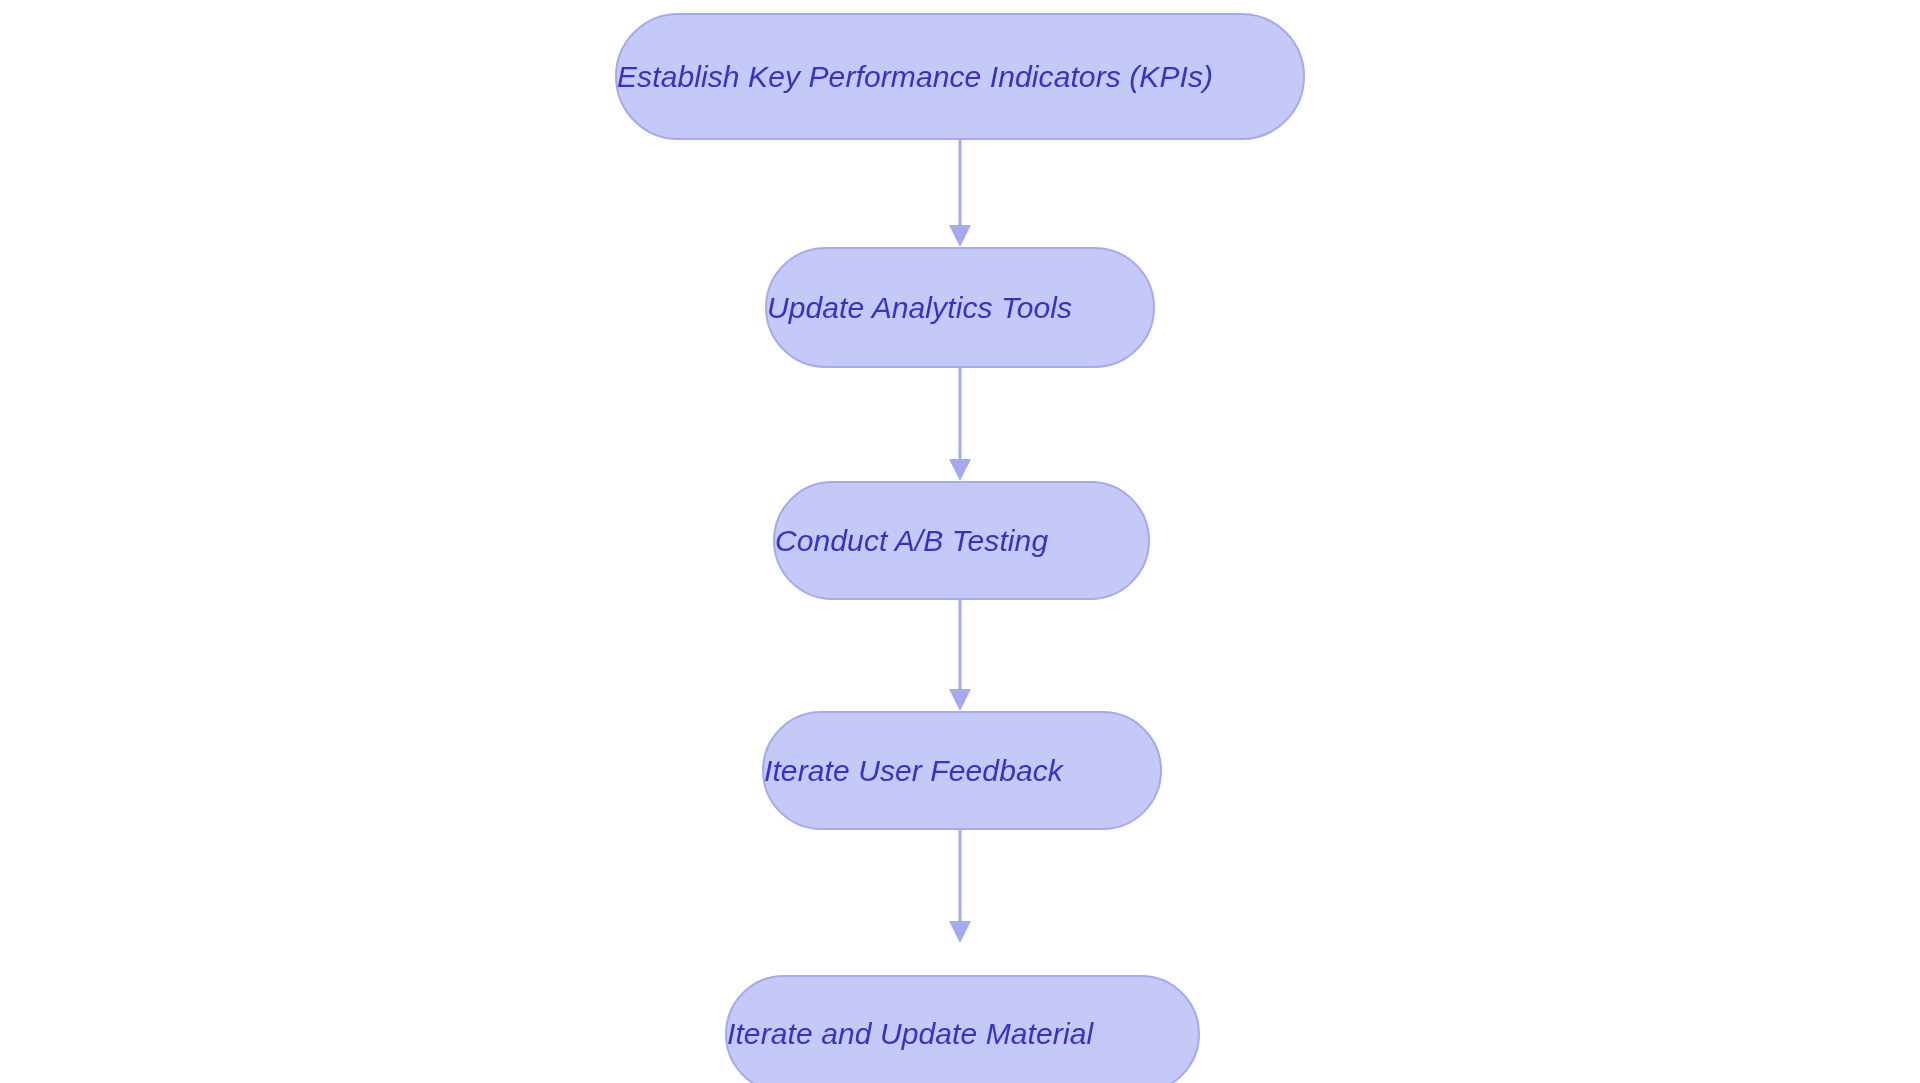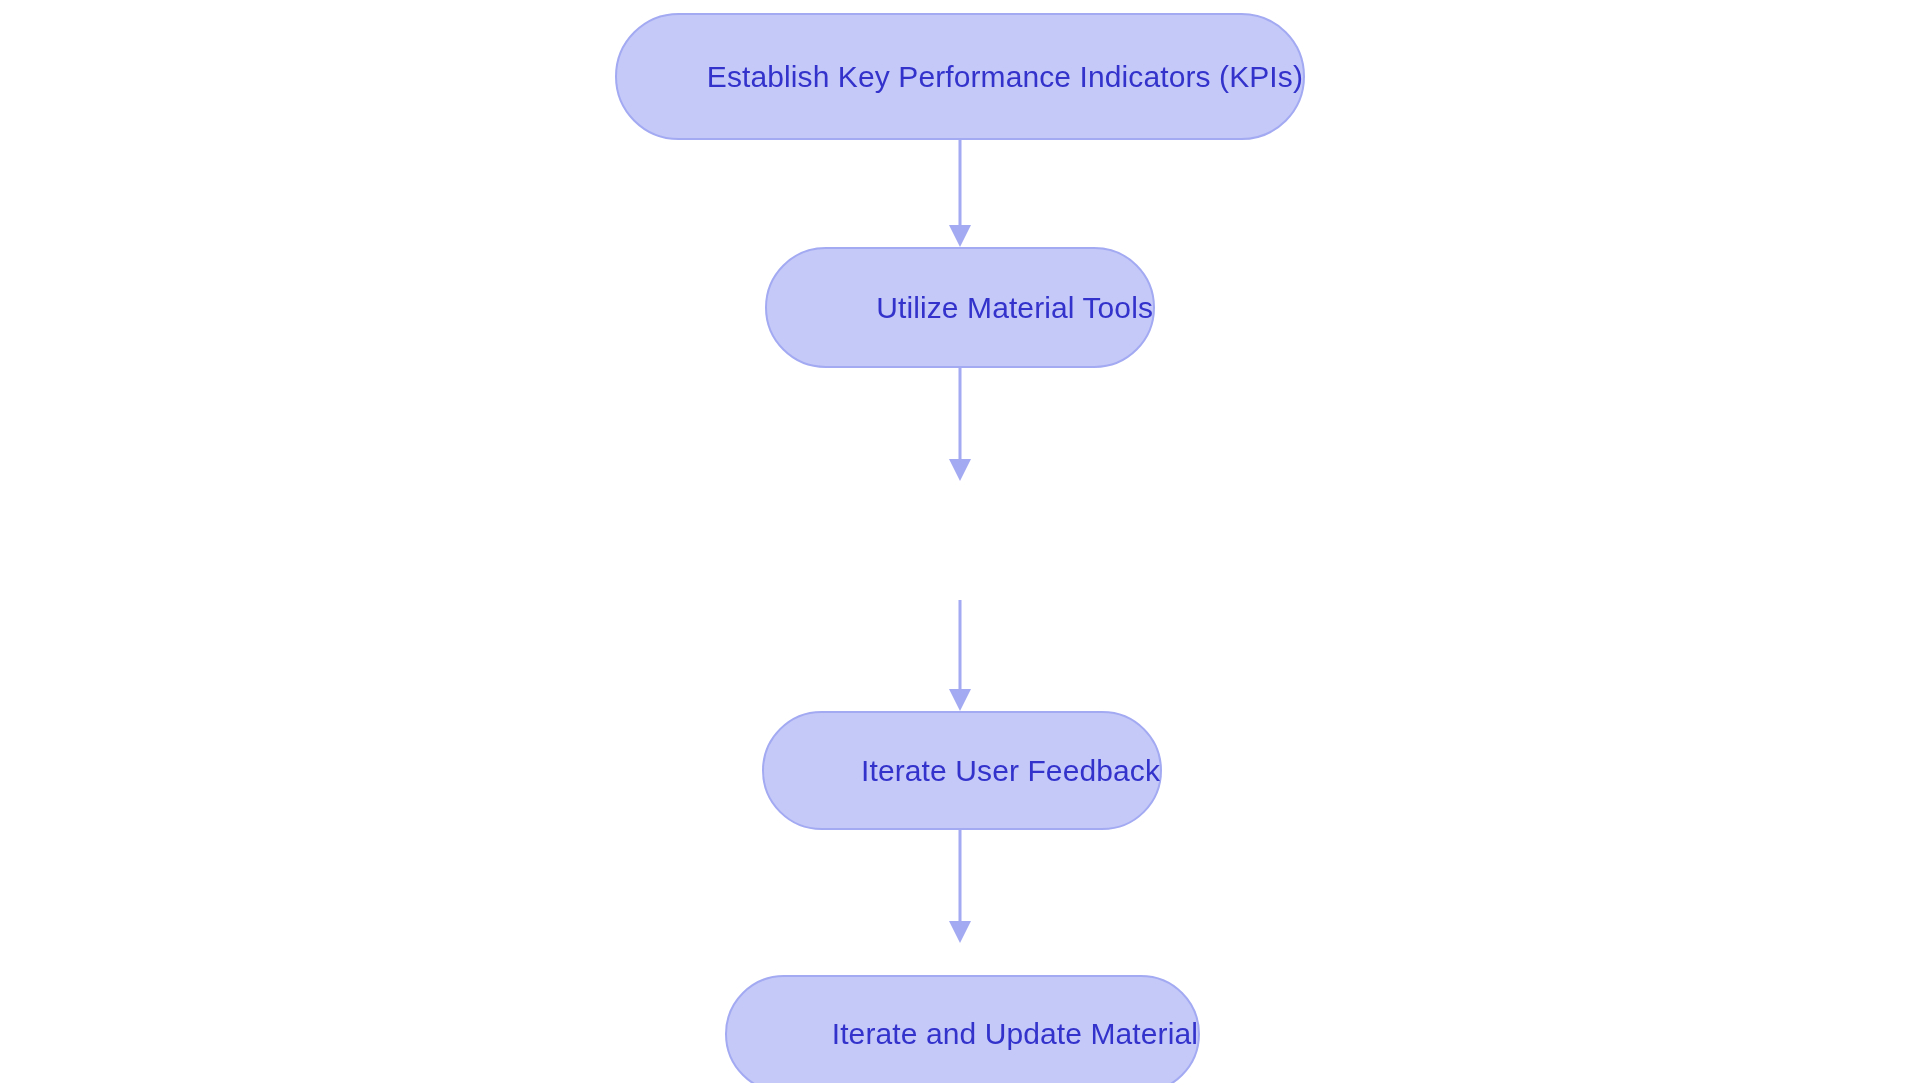--- a/index.html
+++ b/index.html
@@ -21,25 +21,26 @@
     height: 1083px;
     background: #ffffff;
   }
 
   
   .node {
     position: absolute;
     box-sizing: border-box;
     display: flex;
     align-items: center;
-    justify-content: flex-end;
+    justify-content: flex-start;
     background: #c5c9f8;
     border: 2px solid #a3aaf2;
     border-radius: 999px;
     z-index: 2;
+    font-style: italic;
   }
   .node-label {
     color: #3333cc;
     font-size: 30px;
     font-weight: 400;
     line-height: 1.2;
     letter-spacing: 0.1px;
     white-space: nowrap;
     text-align: center;
     user-select: none;
@@ -94,28 +95,31 @@
   <div class="node node-1">
     <span class="node-label">Establish Key Performance Indicators (KPIs)</span>
   </div>
 
   <div class="connector conn-1">
     <div class="connector-line"></div>
     <div class="connector-head"></div>
   </div>
 
   <div class="node node-2">
-    <span class="node-label">Utilize Material Tools</span>
+    <span class="node-label">Update Analytics Tools</span>
   </div>
 
   <div class="connector conn-2">
     <div class="connector-line"></div>
     <div class="connector-head"></div>
   </div>
 
+  <div class="node node-3">
+    <span class="node-label">Conduct A/B Testing</span>
+  </div>
 
   <div class="connector conn-3">
     <div class="connector-line"></div>
     <div class="connector-head"></div>
   </div>
 
   <div class="node node-4">
     <span class="node-label">Iterate User Feedback</span>
   </div>
 

